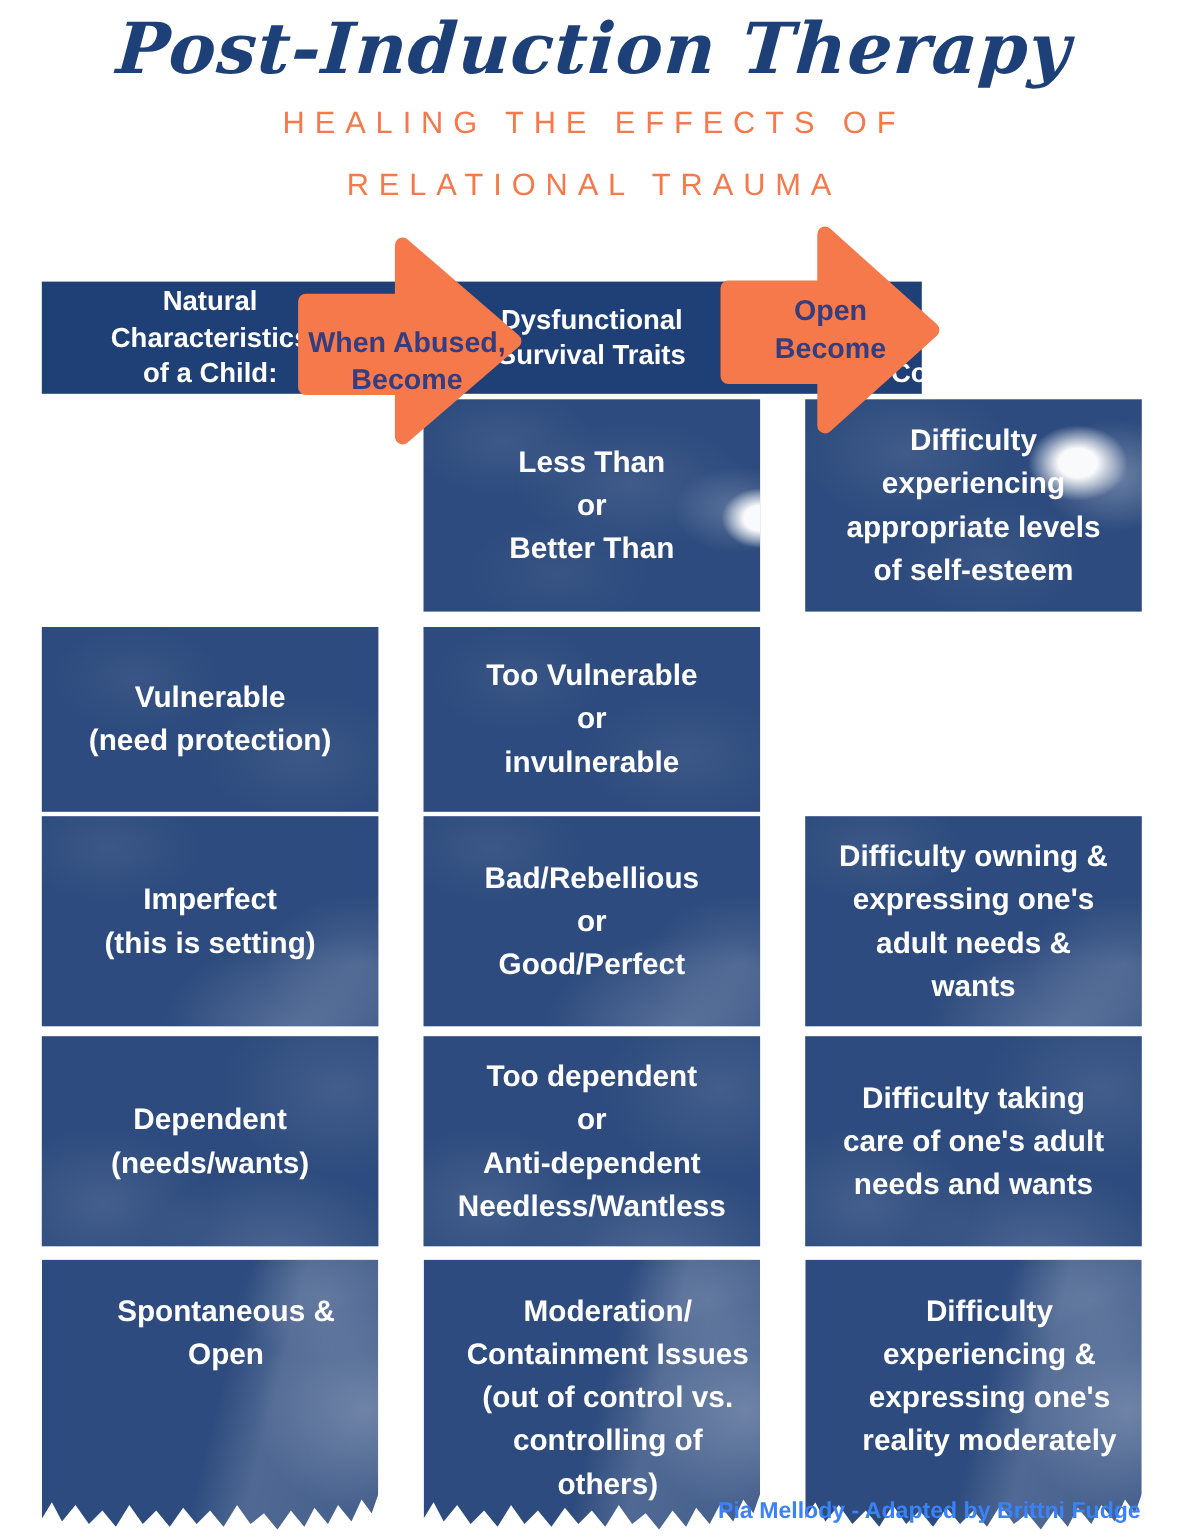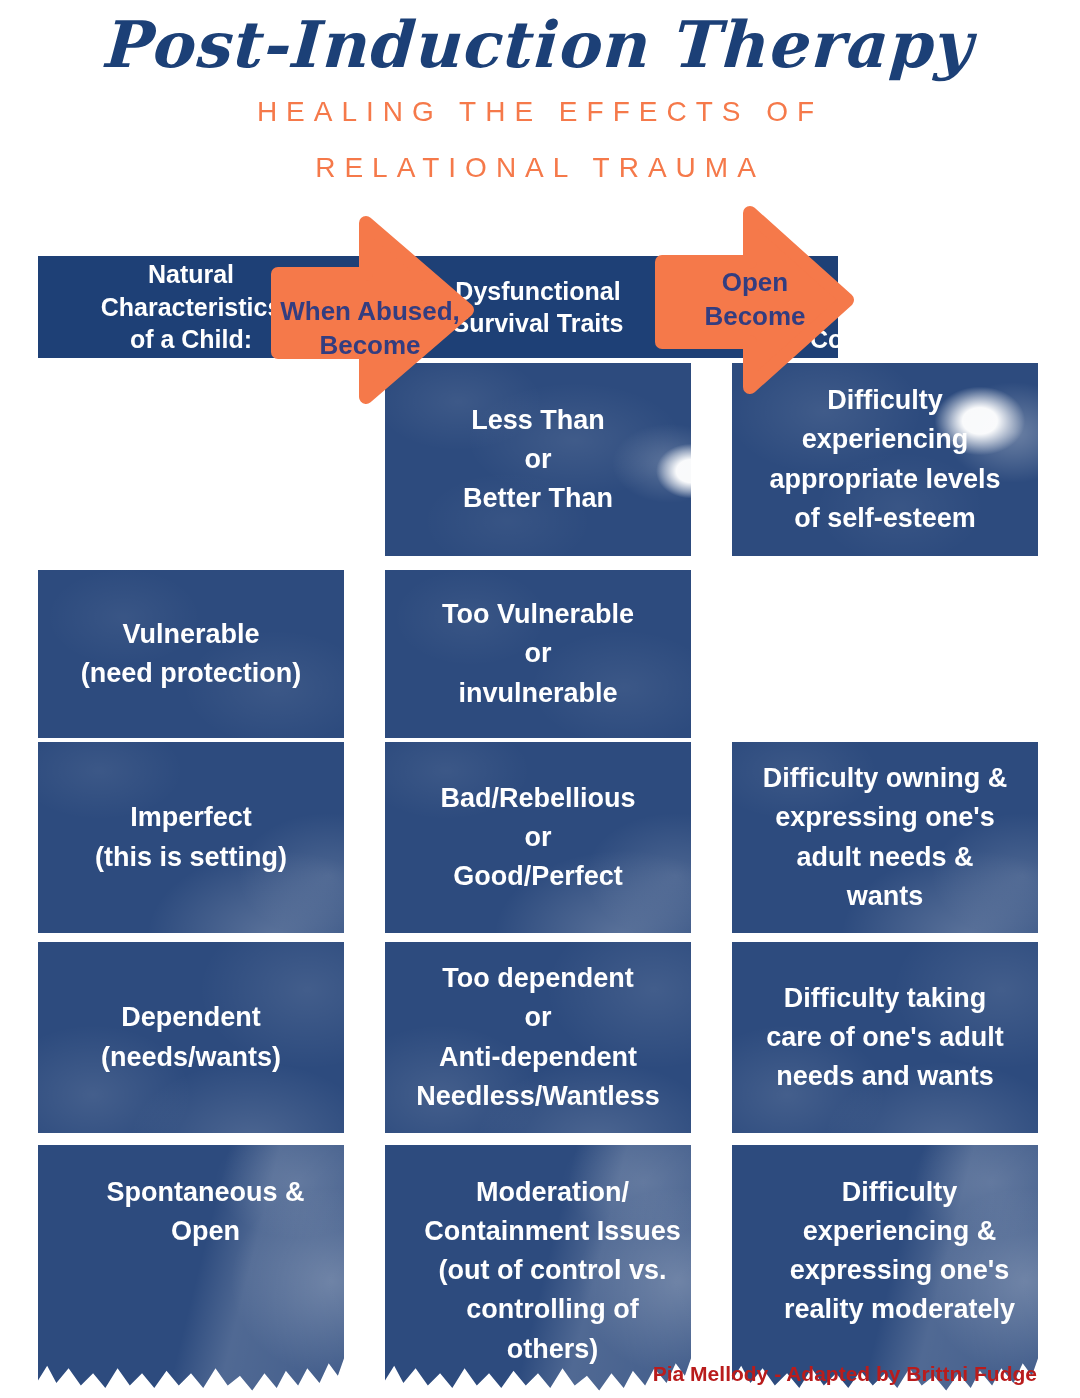--- a/index.html
+++ b/index.html
@@ -92,21 +92,21 @@
   .arrow-label{
     position:absolute; z-index:7; text-align:center; color:#333d80;
     font-size:26px; font-weight:700; line-height:1.3; white-space:pre-line;
   }
   #arrow1-label{left:272px; top:295px; width:196px;}
   #arrow2-label{left:660px; top:266px; width:190px;}
 
   
   #credit{
     position:absolute; right:43px; top:1362px; z-index:8;
-    color:#b91c1c; font-size:21px; font-weight:700;text-align:right;
+    color:#3b82f6; font-size:21px; font-weight:700;text-align:right;
   }
 </style>
 </head>
 <body>
 
 <div id="page">
 
   <div id="title">Post-Induction Therapy</div>
   <div id="subtitle1">HEALING THE EFFECTS OF</div>
   <div id="subtitle2">RELATIONAL TRAUMA</div>

